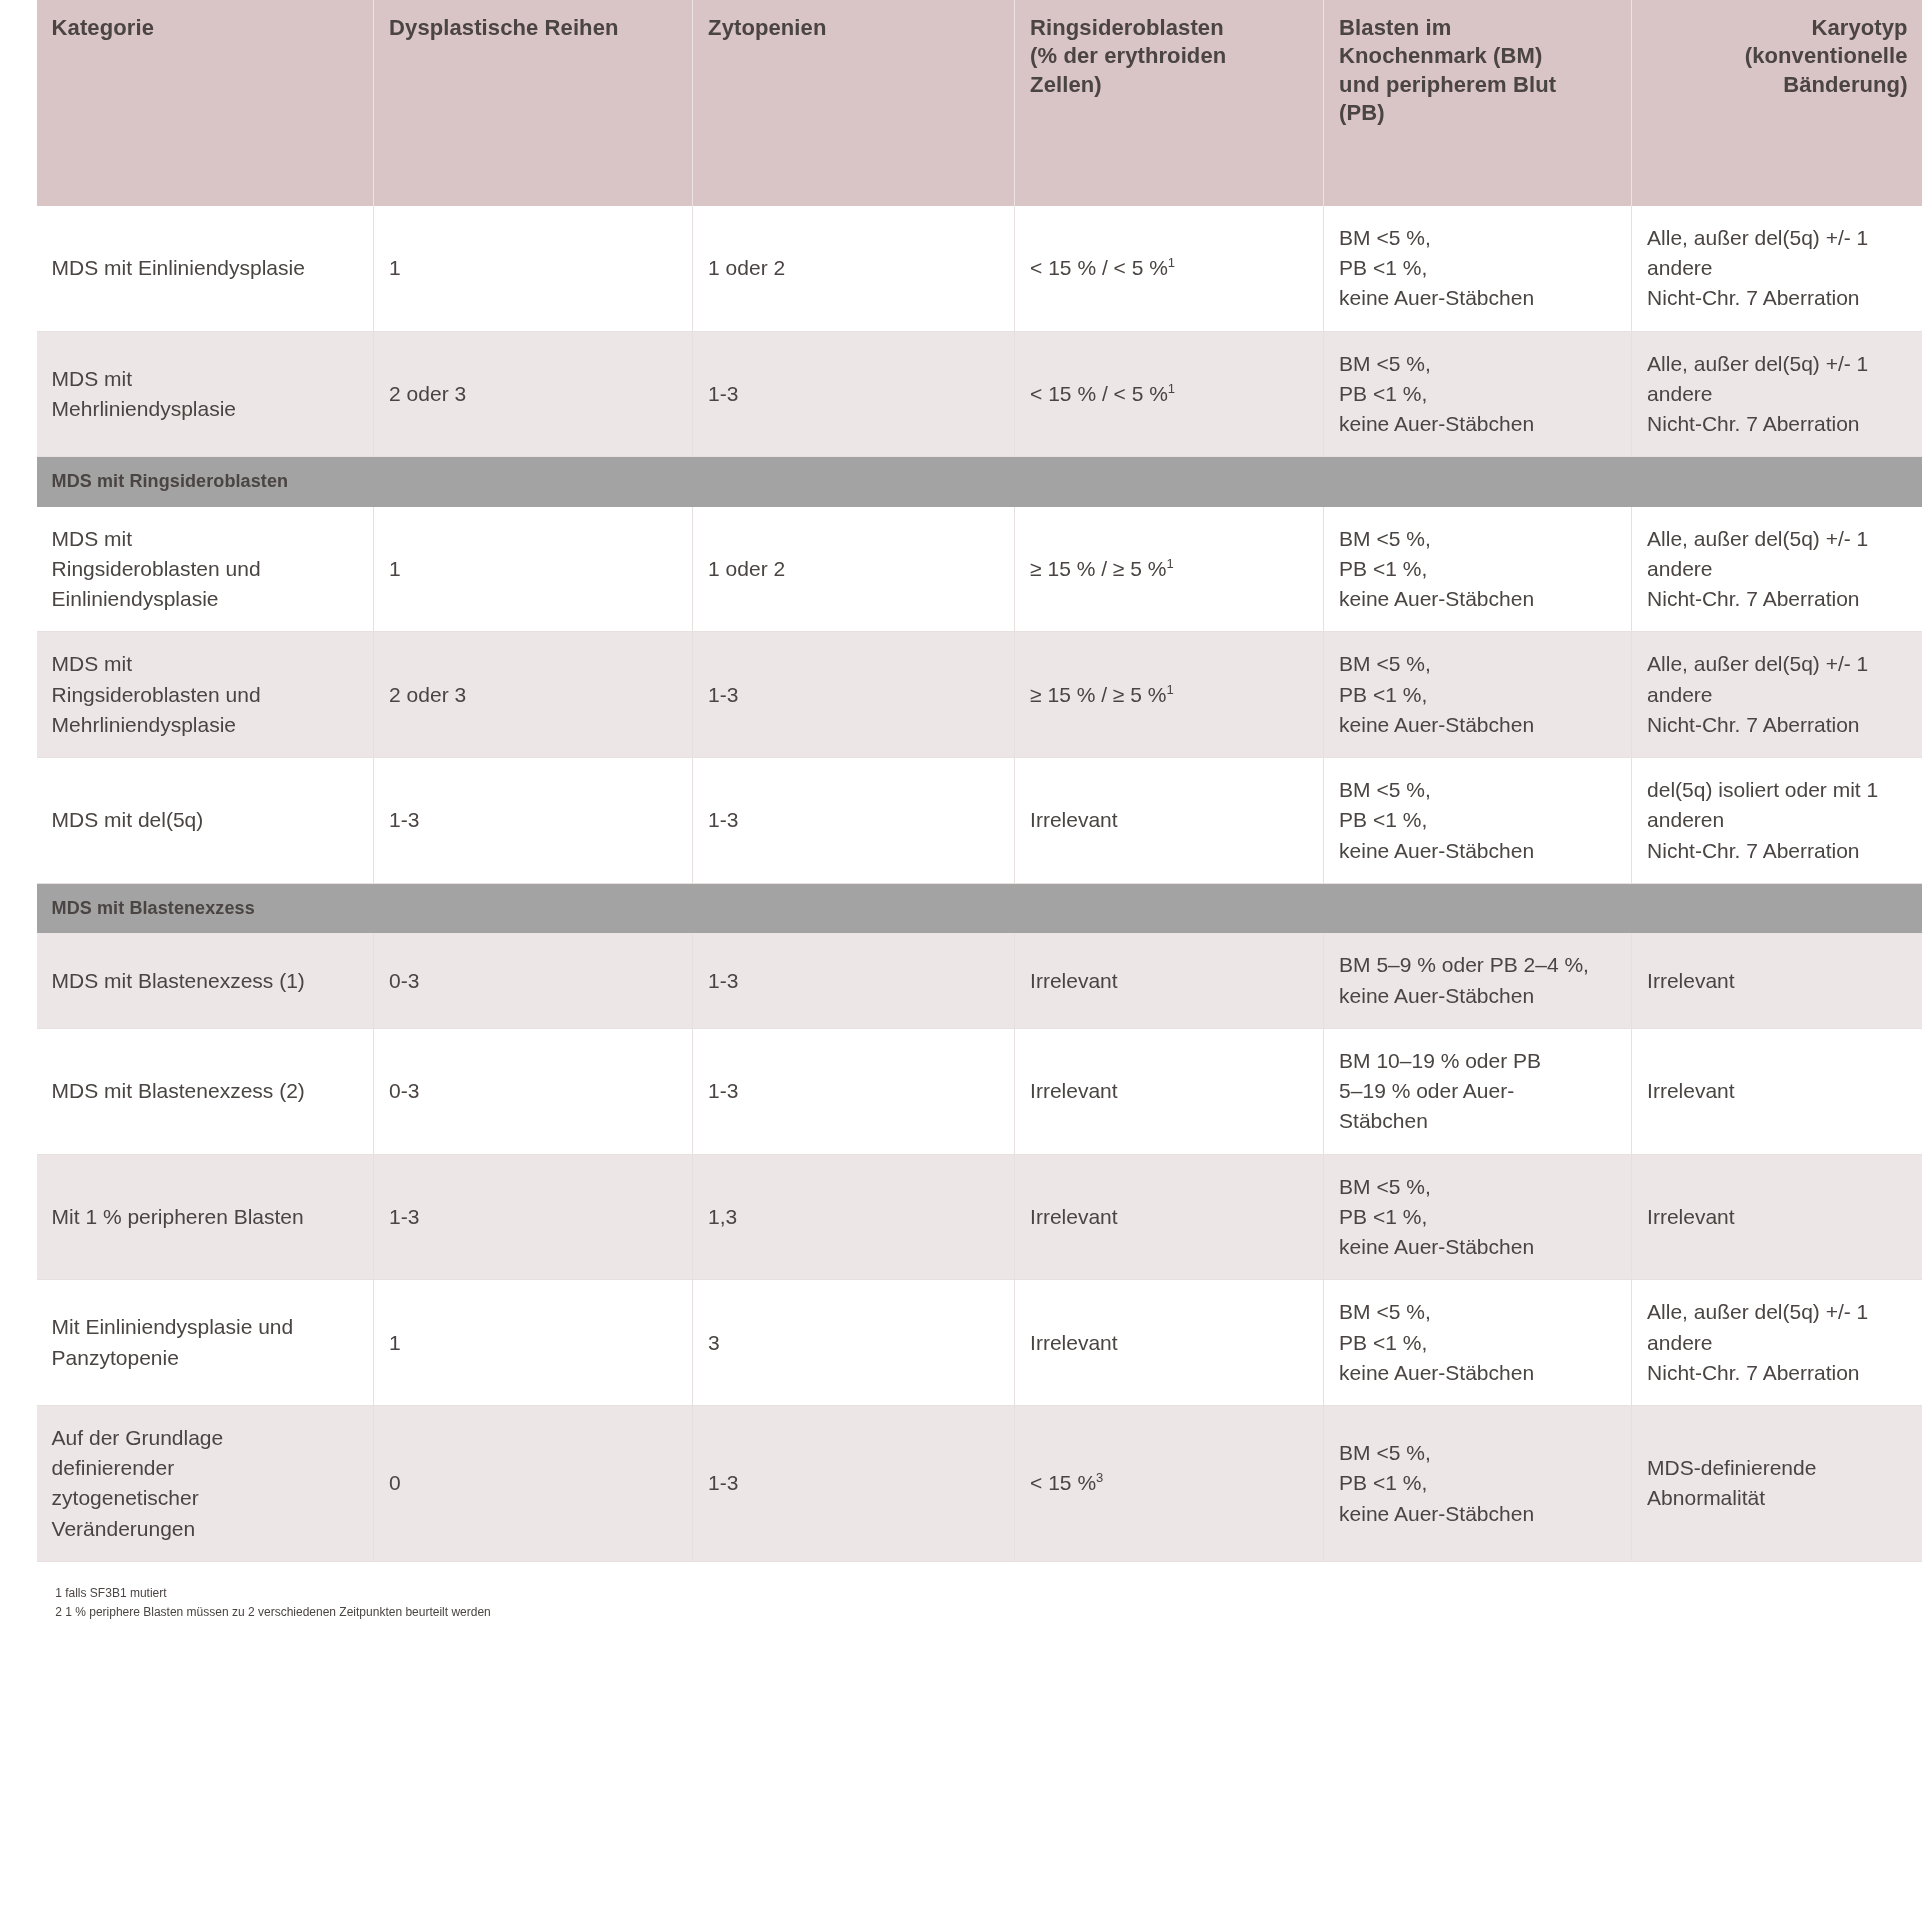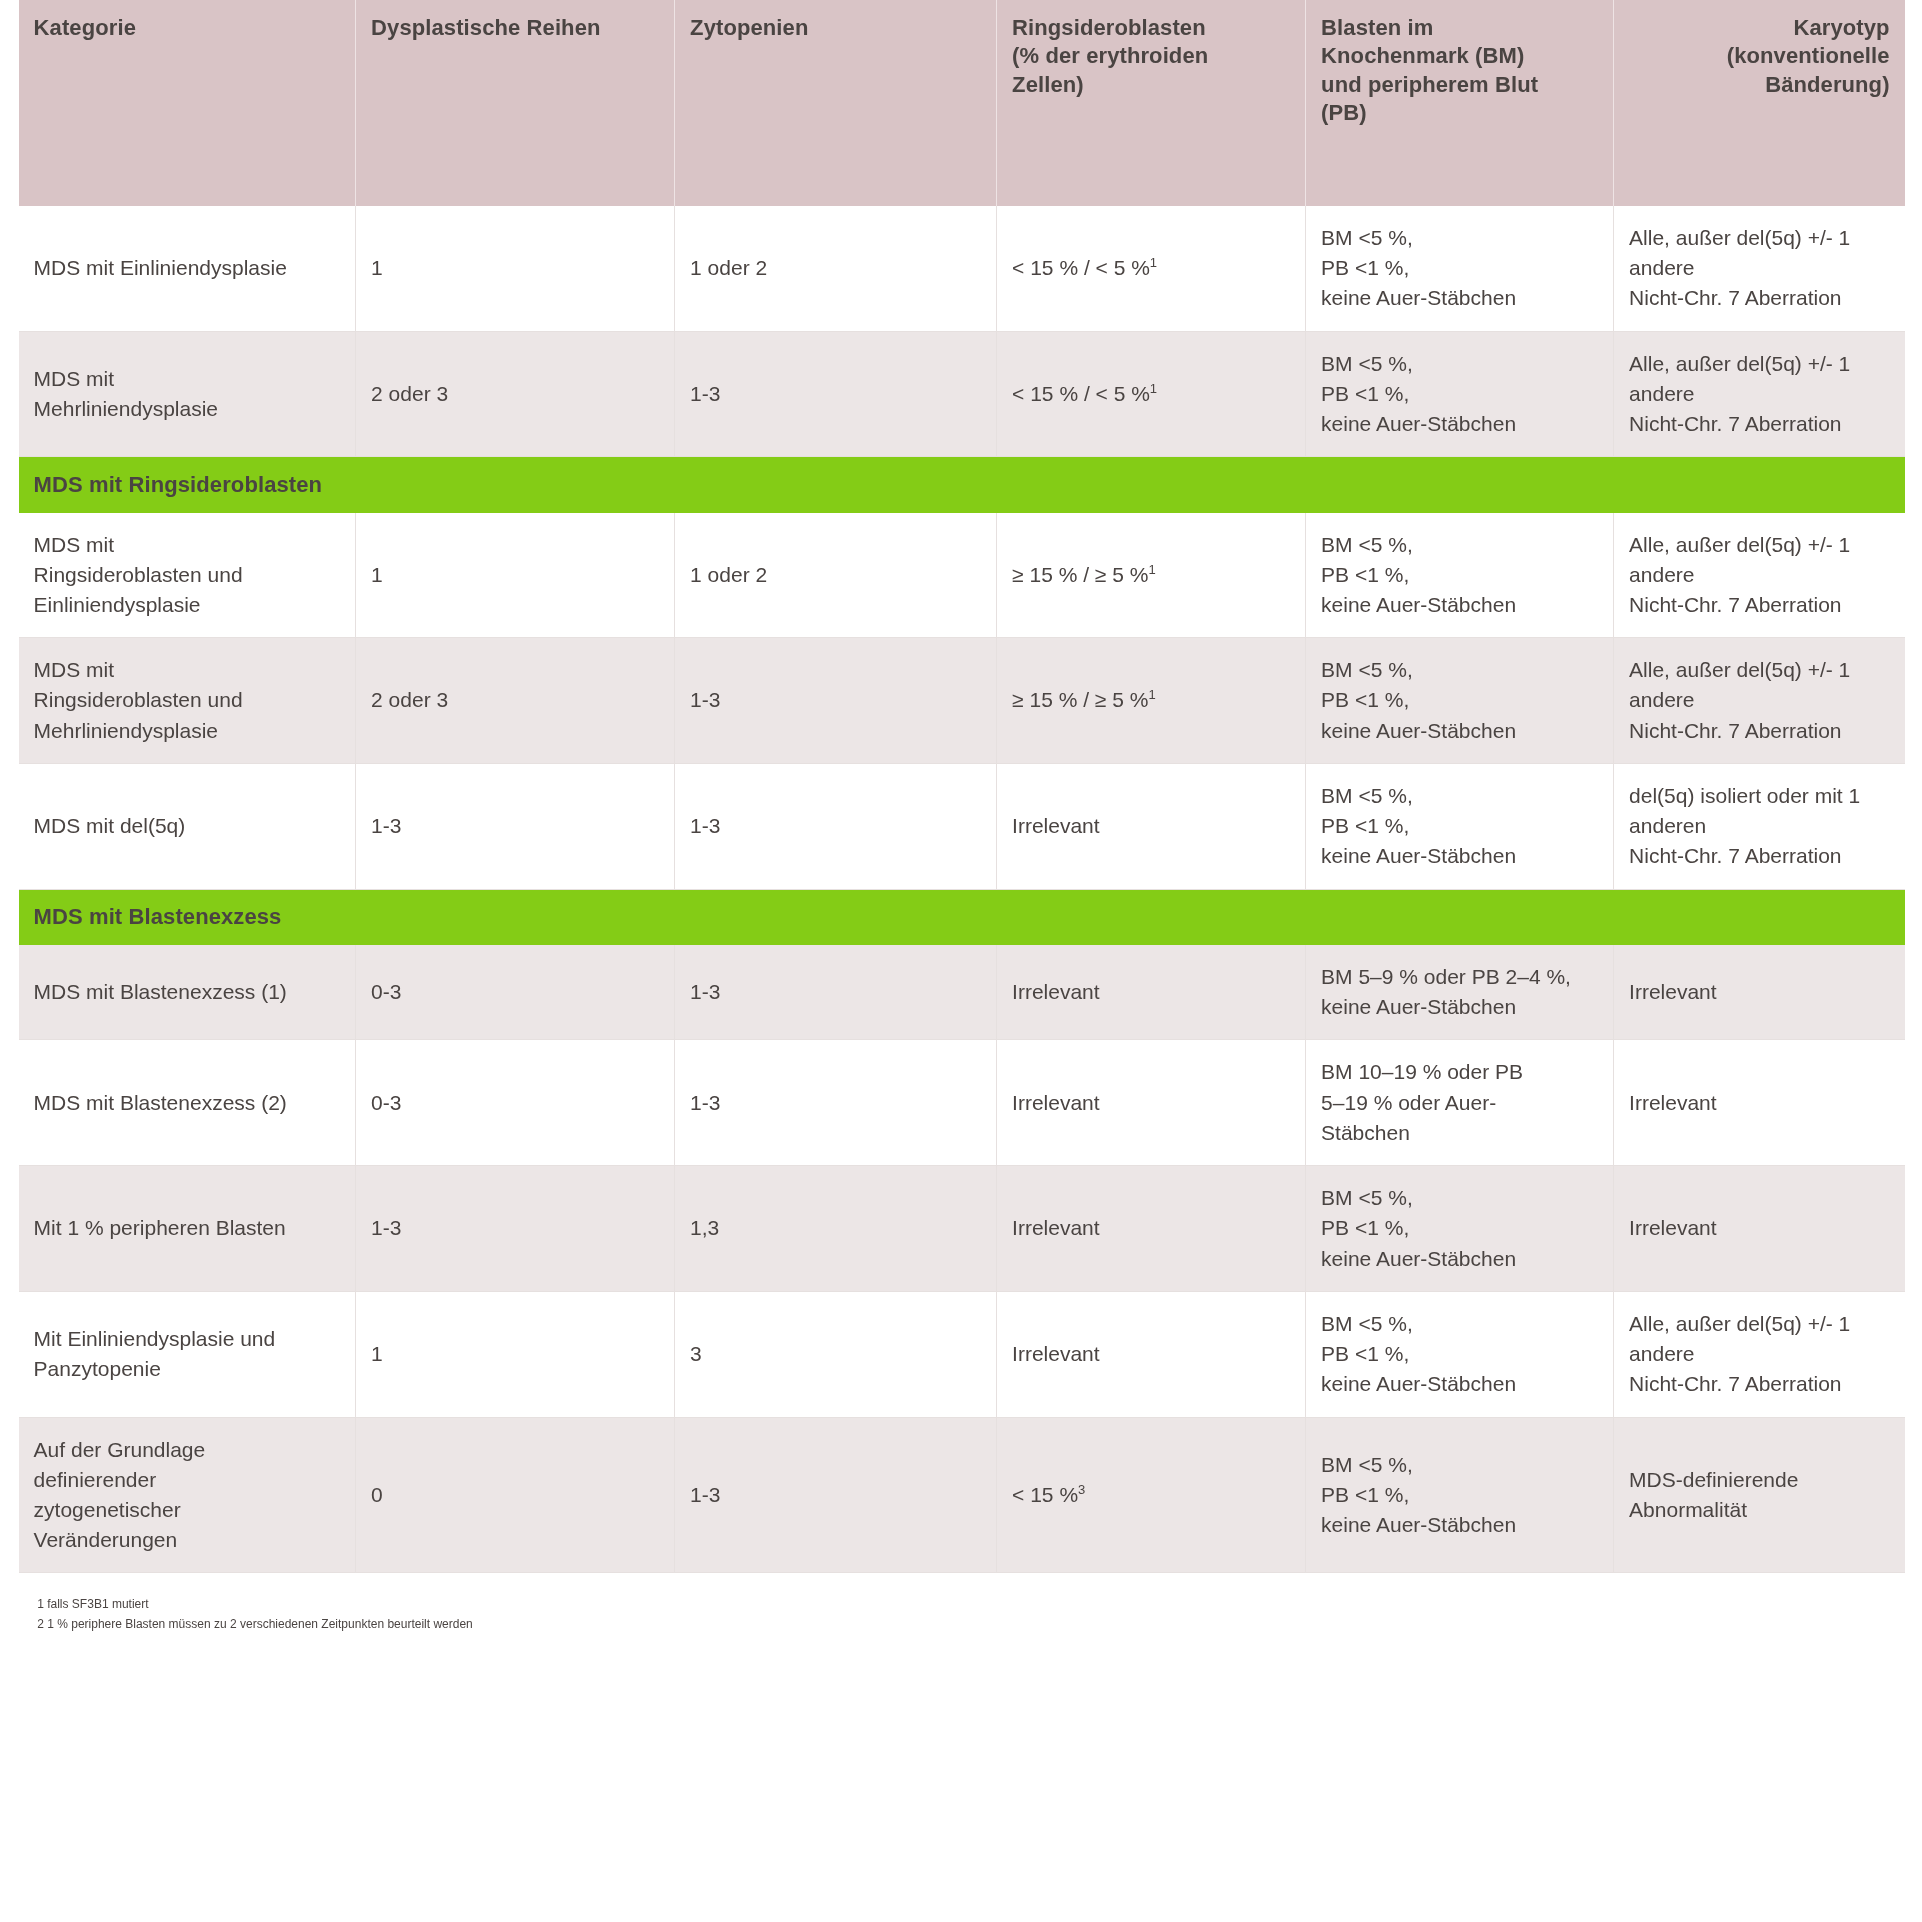--- a/index.html
+++ b/index.html
@@ -12,20 +12,21 @@
     width: 1923px;
     font-family: "Liberation Sans", sans-serif;
     color: #3d3a38;
     -webkit-font-smoothing: antialiased;
   }
   .sheet {
     width: 1696px;
     box-sizing: border-box;
     padding: 0 18.6px 0 18.6px;
     background: #ffffff;
+    margin-left: 18px;
   }
   table.mds {
     width: 1886px;
     border-collapse: collapse;
     table-layout: fixed;
     font-size: 21px;
   }
   table.mds col.c0 { width: 337px; }
   table.mds col.c1 { width: 319px; }
   table.mds col.c2 { width: 322px; }
@@ -55,23 +56,23 @@
     border-right: 1.7px solid #e6e0df;
     border-bottom: 1.7px solid #e6e0df;
     color: #4a4442;
   }
   tbody td:last-child { border-right: none; }
 
   tr.band-white td { background: #ffffff; }
   tr.band-tint  td { background: #ece6e6; }
 
   tr.section td {
-    background: #84cc16;
+    background: #a3a3a3;
     font-weight: bold;
-    font-size: 22px;
+    font-size: 18px;
     color: #4a4442;
     padding: 11.8px 15px 11.8px 15px;
     border-right: none;
     border-bottom: none;
     letter-spacing: 0.1px;
   }
 
   tr.lastrow td { border-bottom: 1.7px solid #e6e0df; }
 
   .cellline { display: block; }

